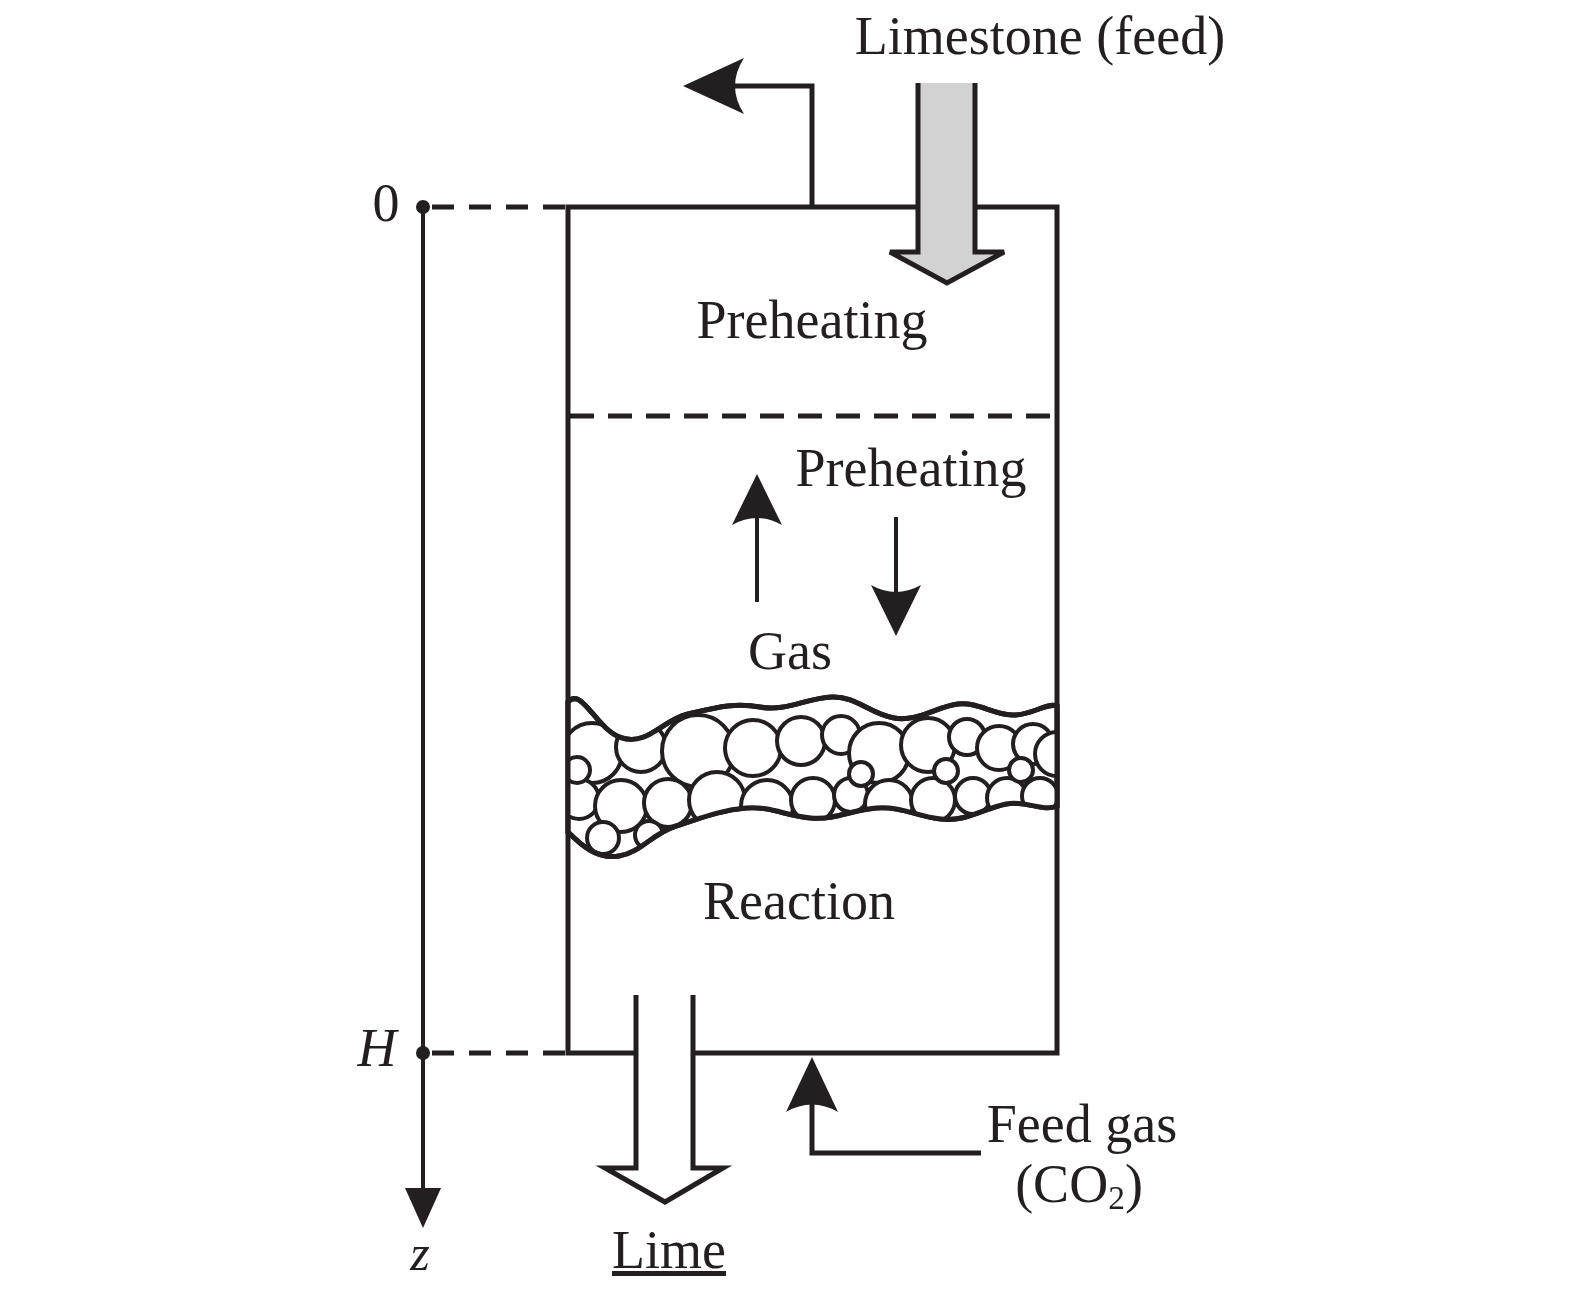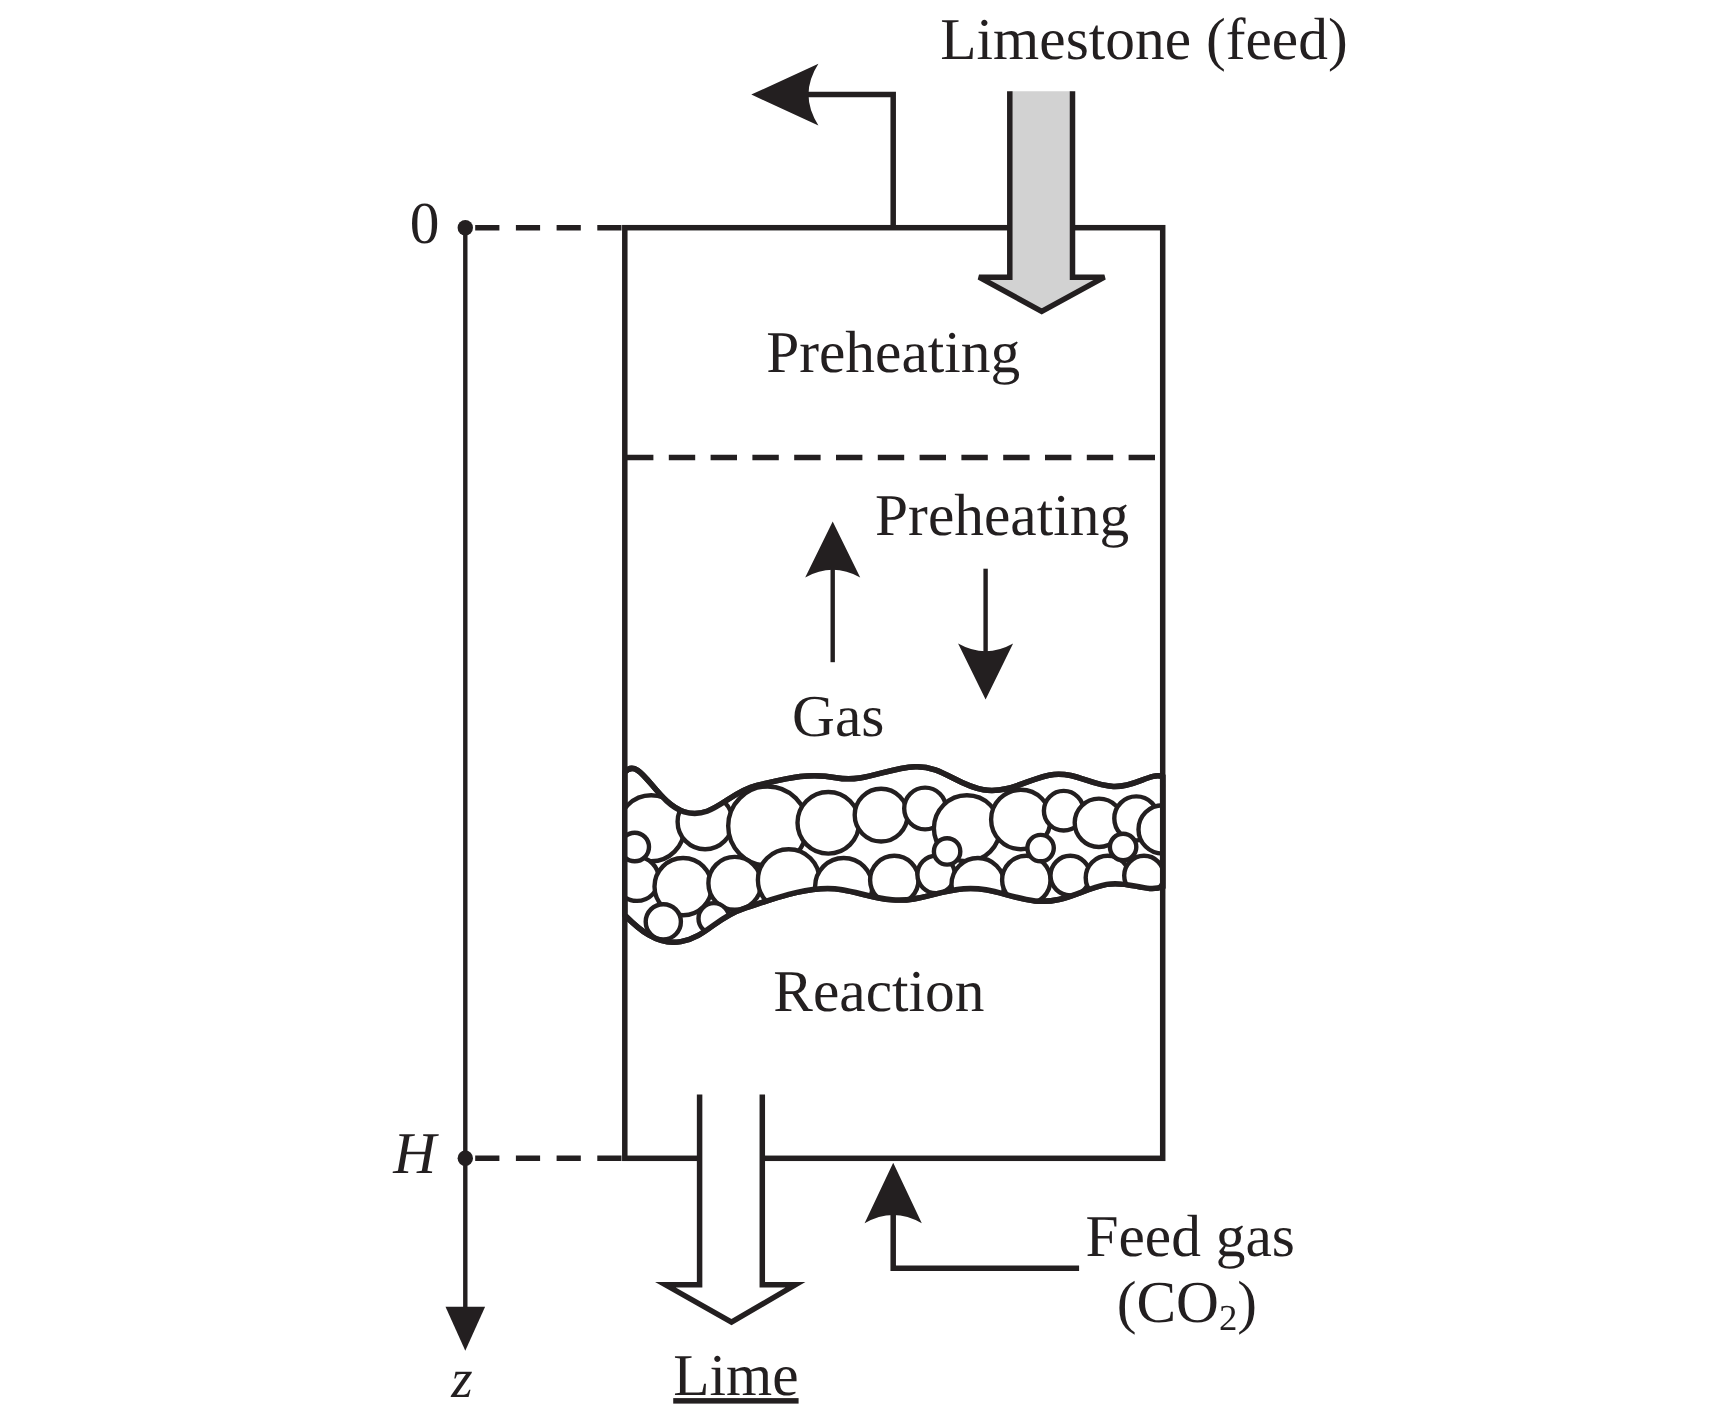--- a/index.html
+++ b/index.html
@@ -117,21 +117,21 @@
 
   <div class="lbl" style="left:1040px;top:36px;">Limestone (feed)</div>
 
 
   <div class="lbl" style="left:386px;top:203px;">0</div>
 
   <div class="lbl" style="left:812px;top:320px;">Preheating</div>
 
   <div class="lbl" style="left:911px;top:468px;">Preheating</div>
 
-  <div class="lbl" style="left:762px;top:651px;">Gas</div>
+  <div class="lbl" style="left:790px;top:651px;">Gas</div>
 
   <div class="lbl" style="left:799px;top:901px;text-align:right;">Reaction</div>
 
   <div class="lbl it" style="left:377px;top:1048px;">H</div>
 
   <div class="lbl" style="left:669px;top:1250px;text-decoration:underline;">Lime</div>
 
   <div class="lbl" style="left:1082px;top:1124px;text-align:right;">Feed gas</div>
 
   <div class="lbl" style="left:1079px;top:1184px;">

